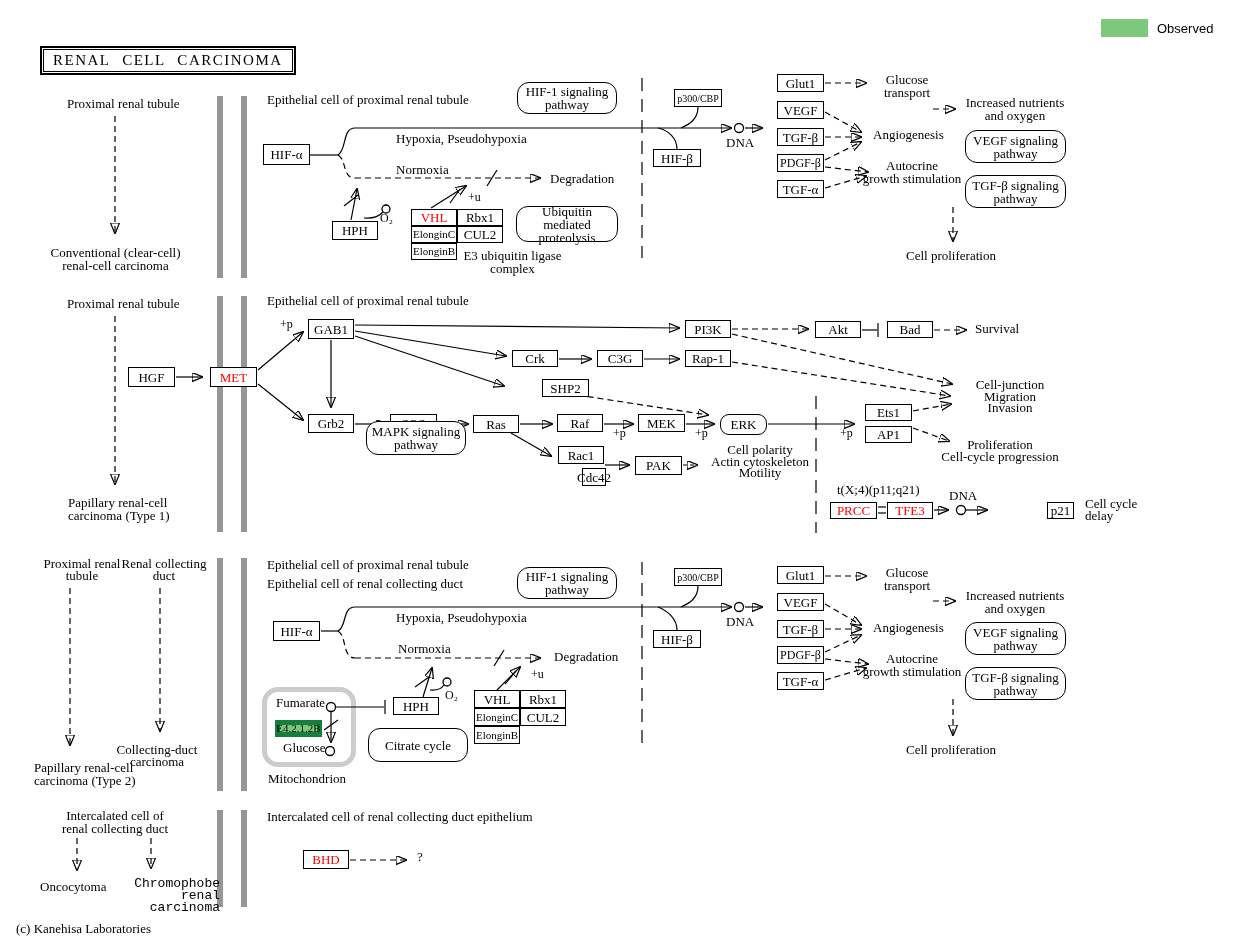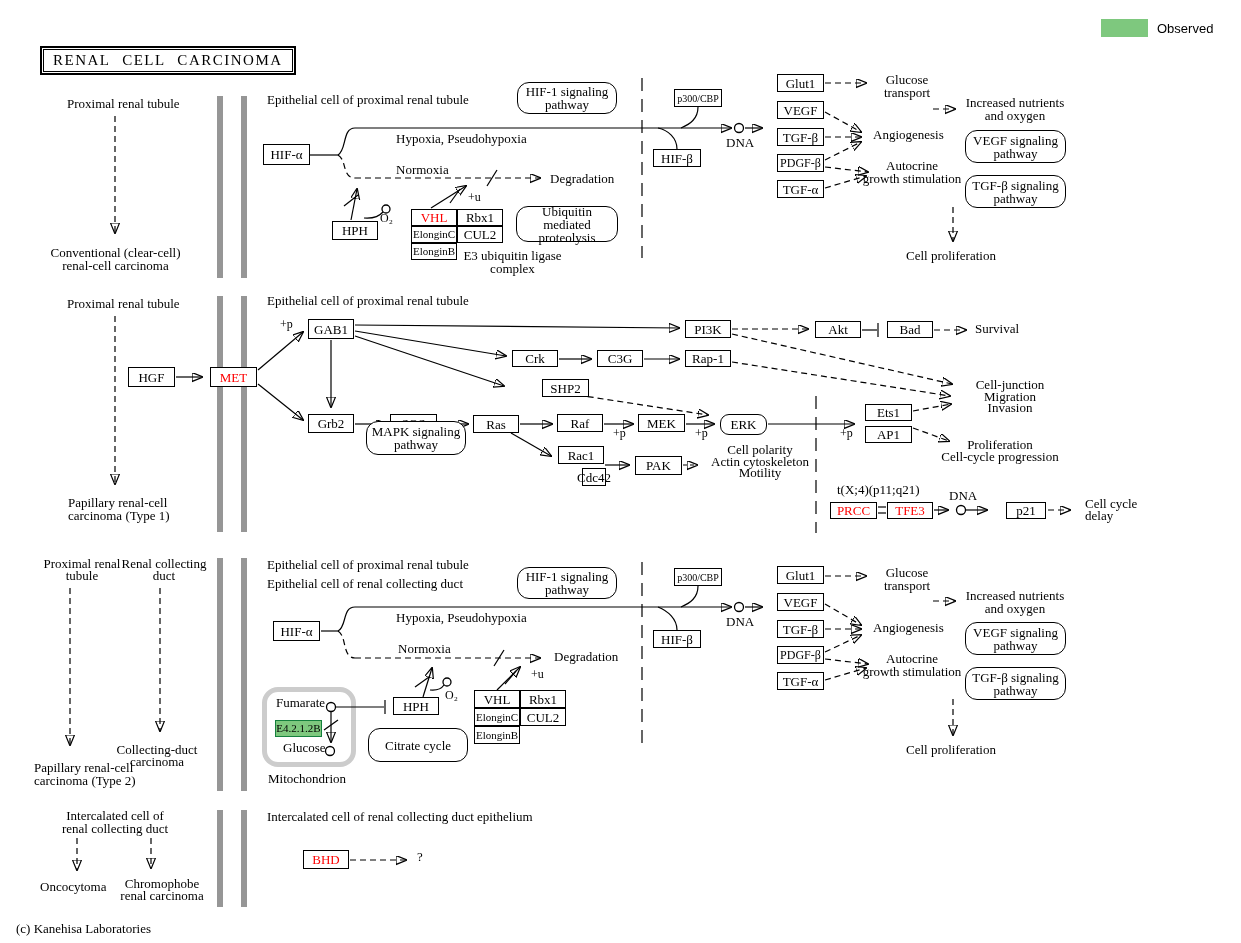--- a/index.html
+++ b/index.html
@@ -5,21 +5,21 @@
   html,body{margin:0;padding:0;background:#fff}
   .stage{position:relative;width:1241px;height:943px;background:#fff;overflow:hidden;
          font-family:"Liberation Serif","DejaVu Serif",serif;color:#000}
   .stage svg{position:absolute;left:0;top:0;pointer-events:none}
   svg line,svg path{stroke:#000;stroke-width:1.2;fill:none}
   svg circle{fill:#fff;stroke:#000;stroke-width:1.3}
   .node{position:absolute;display:flex;align-items:center;justify-content:center;
         text-align:center;font-size:13px;line-height:13px;box-sizing:border-box;white-space:pre-line}
   .node.gene,.node.red{background:#fff;border:1px solid #000}
   .node.red{color:#fd0000}
-  .node.green{background:#7ec87e;border:1px solid #15803d;color:#000}
+  .node.green{background:#7ec87e;border:5px solid #15803d;color:#000}
   .node.pathway{background:#fff;border:1.5px solid #000;border-radius:12px}
   .lbl{position:absolute;font-size:13px;line-height:13px;white-space:pre-line}
   .mito{position:absolute;left:262px;top:687px;width:94px;height:80px;
         border:5px solid #ccc;border-radius:16px;box-sizing:border-box}
   .title-outer{position:absolute;left:40px;top:46px;border:2px solid #000;padding:1px;background:#fff}
   .title-inner{border:1px solid #000;padding:2px 9px;font-size:15px;letter-spacing:1.5px;word-spacing:7px}
   .legend-swatch{position:absolute;left:1101px;top:19px;width:47px;height:18px}
   .legend-label{position:absolute;left:1157px;top:21px;font-size:13px;
         font-family:"Liberation Sans","DejaVu Sans",sans-serif}
   .genetic{position:absolute;left:637px;top:799px;width:258px;height:90px;
@@ -204,21 +204,21 @@
 pathway</div>
       <div class="node gene" style="left: 558px; top: 446px; width: 46px; height: 18px;">Rac1</div>
       <div class="node gene" style="left: 558px; top: 468px; width: 24px; height: 18px; margin-left: 24px;">Cdc42</div>
       <div class="node gene" style="left: 635px; top: 456px; width: 47px; height: 19px;">PAK</div>
       <div class="node gene" style="left: 815px; top: 321px; width: 46px; height: 17px;">Akt</div>
       <div class="node gene" style="left: 887px; top: 321px; width: 46px; height: 17px;">Bad</div>
       <div class="node gene" style="left: 865px; top: 404px; width: 47px; height: 17px;">Ets1</div>
       <div class="node gene" style="left: 865px; top: 426px; width: 47px; height: 17px;">AP1</div>
       <div class="node red" style="left: 830px; top: 502px; width: 47px; height: 17px;">PRCC</div>
       <div class="node red" style="left: 887px; top: 502px; width: 46px; height: 17px;">TFE3</div>
-      <div class="node gene" style="left: 1006px; top: 502px; width: 40px; height: 17px;">p21</div>
+      <div class="node gene" style="left: 1047px; top: 502px; width: 27px; height: 17px;">p21</div>
       <div class="node pathway" style="left: 517px; top: 567px; width: 100px; height: 32px;">HIF-1 signaling
 pathway</div>
       <div class="node gene" style="left: 273px; top: 621px; width: 47px; height: 20px;">HIF-α</div>
       <div class="node gene" style="left: 393px; top: 697px; width: 46px; height: 18px;">HPH</div>
       <div class="node gene" style="left: 474px; top: 690px; width: 46px; height: 18px;">VHL</div>
       <div class="node gene" style="left: 520px; top: 690px; width: 46px; height: 18px;">Rbx1</div>
       <div class="node gene" style="left: 474px; top: 708px; width: 46px; height: 18px; font-size: 11px;">ElonginC</div>
       <div class="node gene" style="left: 520px; top: 708px; width: 46px; height: 18px;">CUL2</div>
       <div class="node gene" style="left: 474px; top: 726px; width: 46px; height: 18px; font-size: 11px;">ElonginB</div>
       <div class="node pathway" style="left: 368px; top: 728px; width: 100px; height: 34px;">Citrate cycle</div>
@@ -299,21 +299,21 @@
 transport</div>
       <div class="lbl" style="left: 958px; top: 589px; width: 114px; text-align: center;">Increased nutrients
 and oxygen</div>
       <div class="lbl" style="left: 873px; top: 621px;">Angiogenesis</div>
       <div class="lbl" style="left: 853px; top: 652px; width: 118px; text-align: center;">Autocrine
 growth stimulation</div>
       <div class="lbl" style="left: 906px; top: 743px;">Cell proliferation</div>
       <div class="lbl" style="left: 48px; top: 809px; width: 134px; text-align: center;">Intercalated cell of
 renal collecting duct</div>
       <div class="lbl" style="left: 40px; top: 880px;">Oncocytoma</div>
-      <div class="lbl" style="left: 104px; top: 878px; width: 116px; text-align: center; line-height: 12px;">Chromophobe
+      <div class="lbl" style="left: 104px; top: 878px; width: 116px; text-align: right; line-height: 12px; font-family: Liberation Mono, monospace;">Chromophobe
 renal carcinoma</div>
       <div class="lbl" style="left: 267px; top: 810px;">Intercalated cell of renal collecting duct epithelium</div>
       <div class="lbl" style="left: 417px; top: 850px;">?</div>
     </div>
 
   <div class="title-outer">
     <div class="title-inner">RENAL CELL CARCINOMA</div>
   </div>
 
   <div class="legend-swatch" style="background: rgb(126, 200, 126);"></div>

